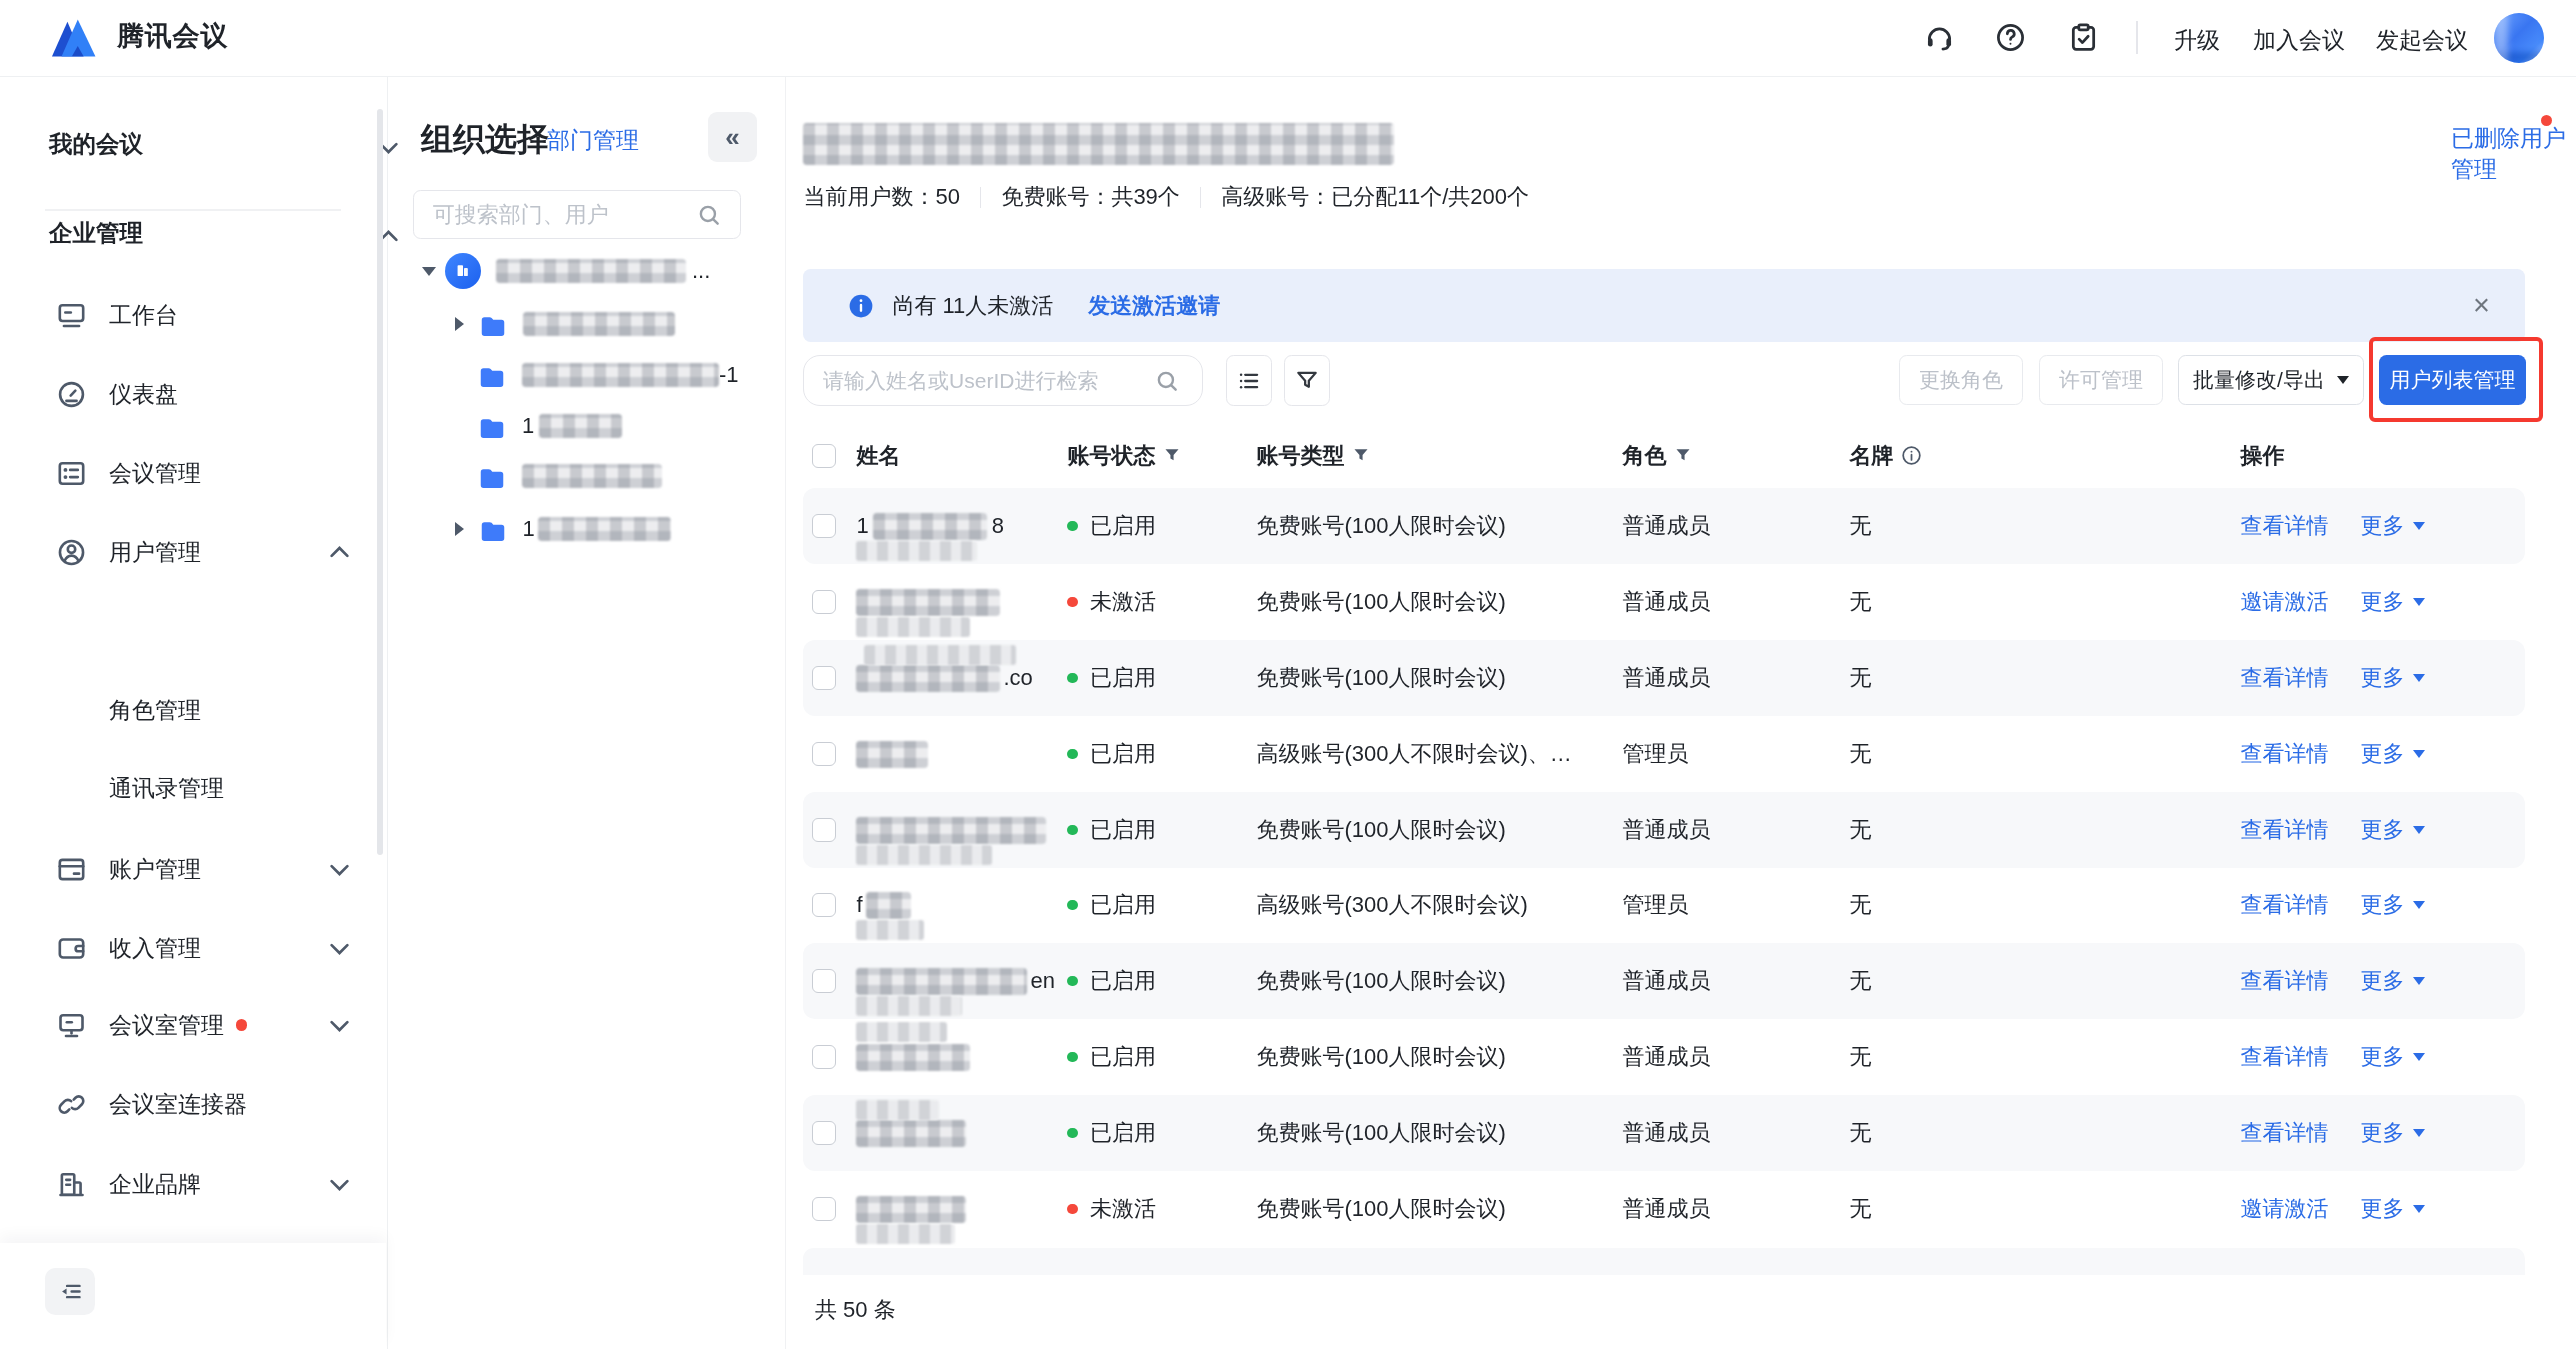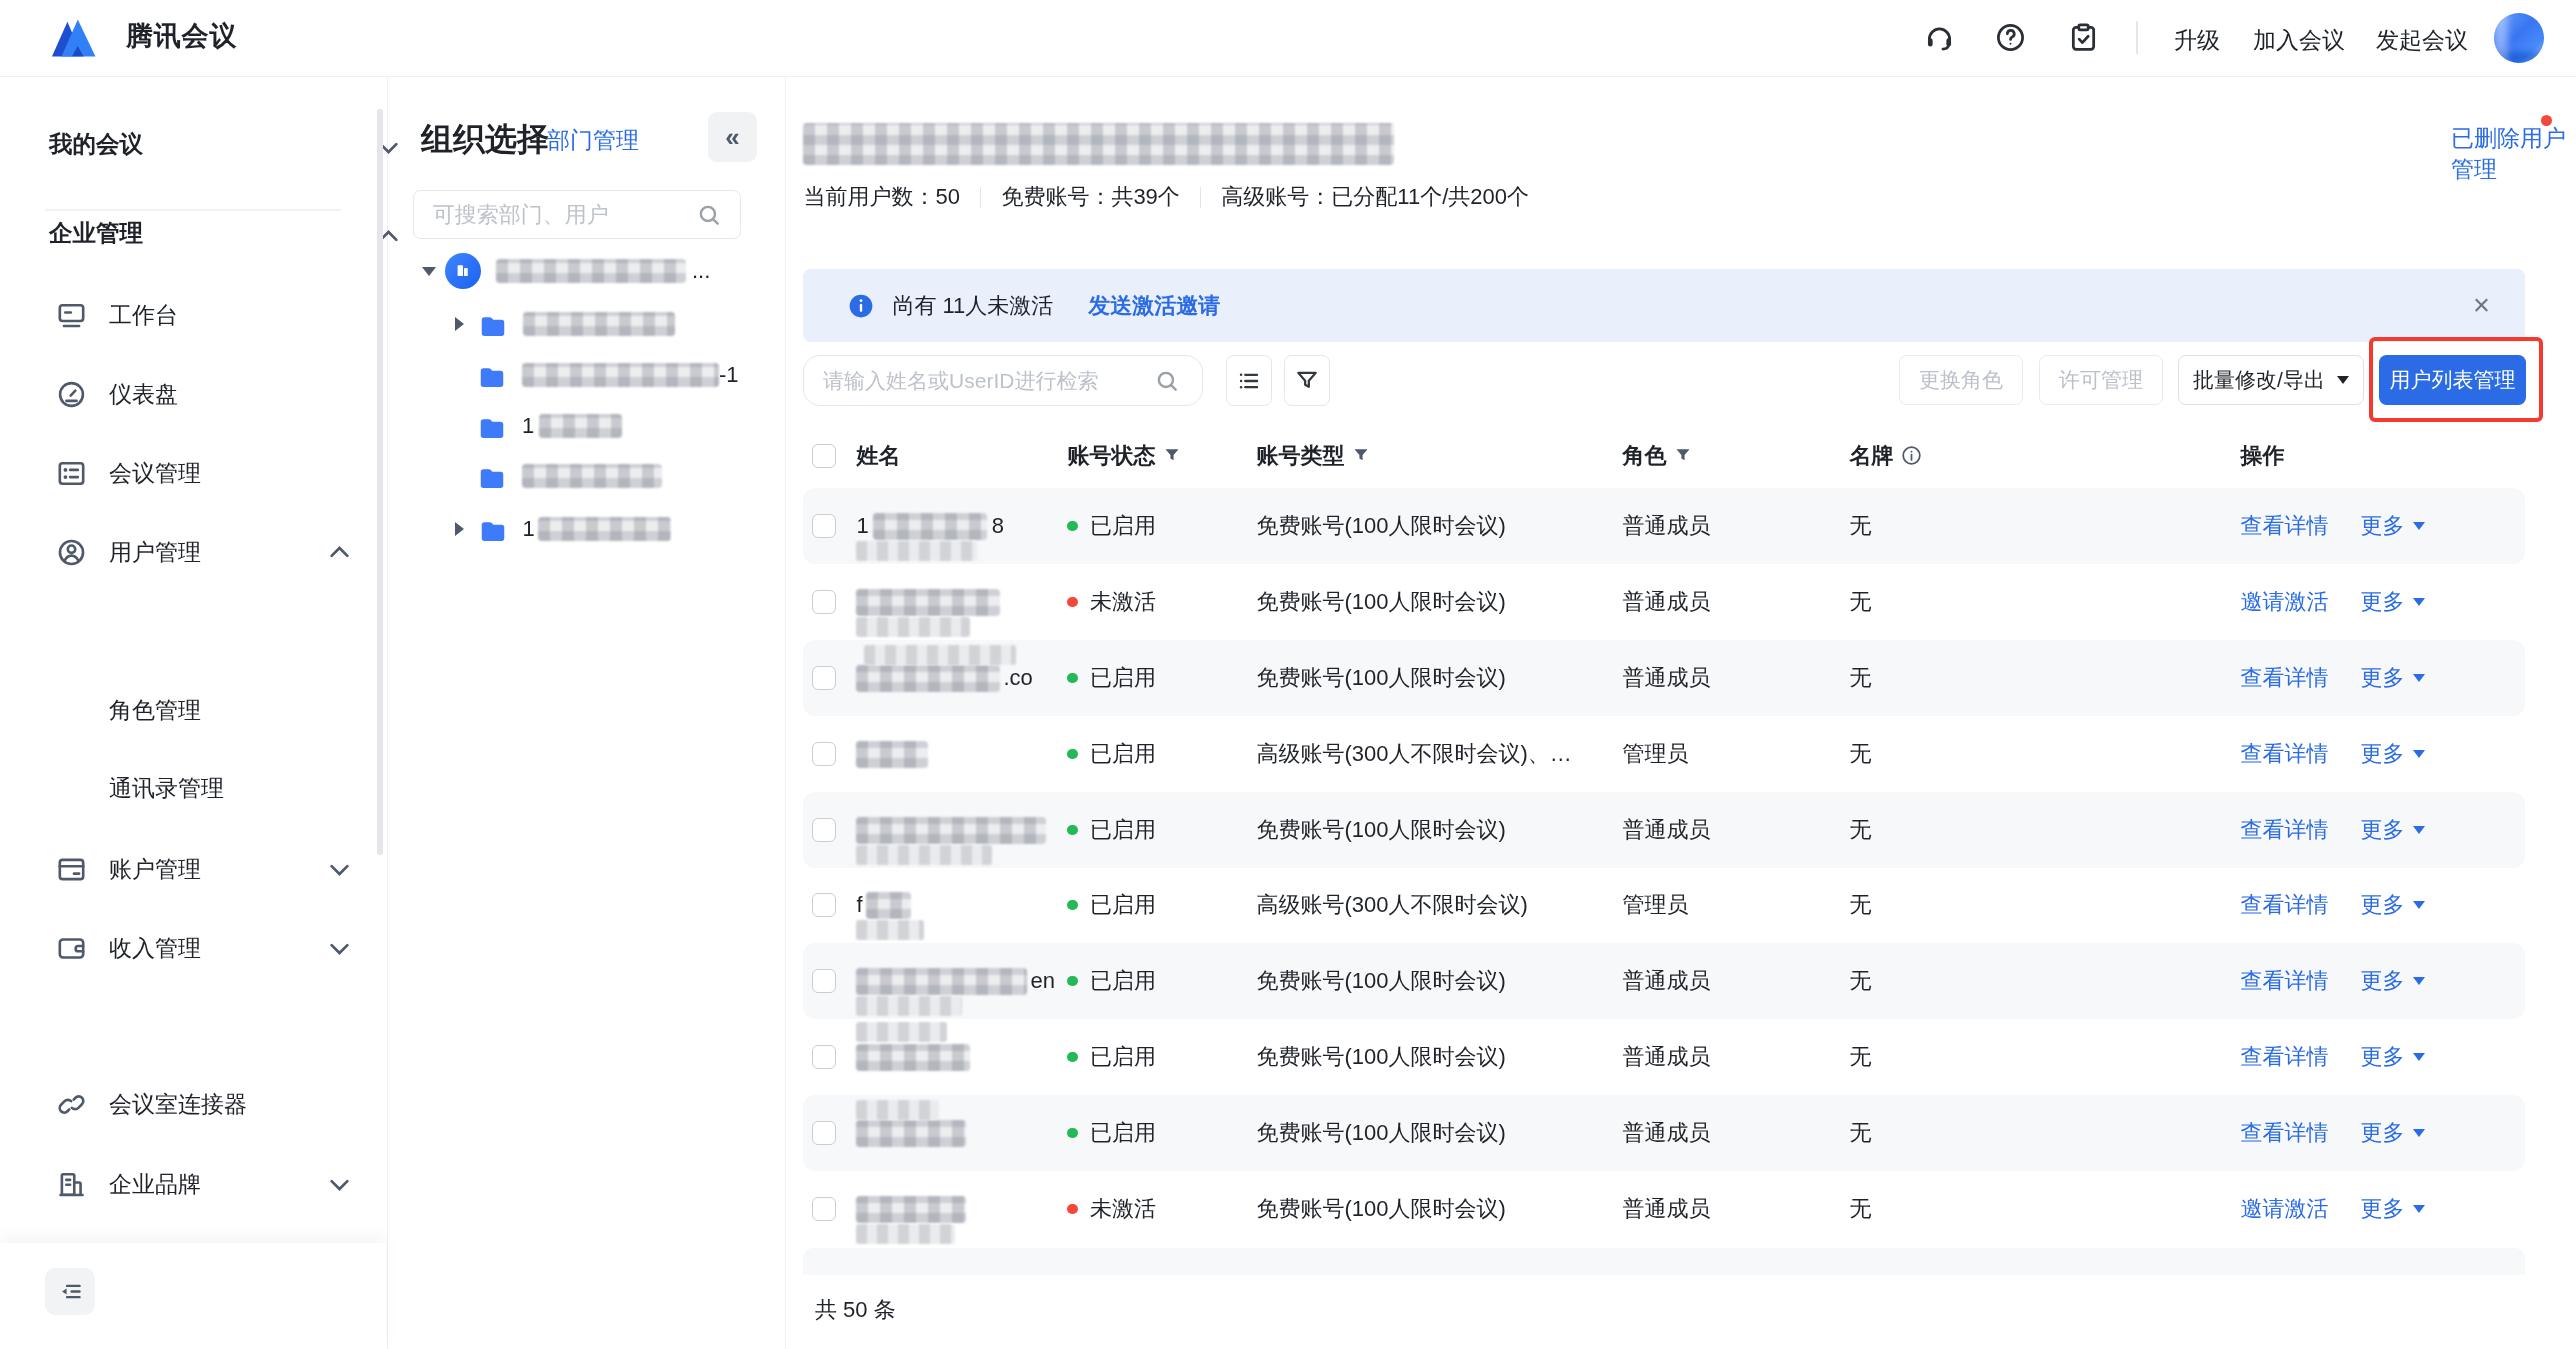--- a/index.html
+++ b/index.html
@@ -1,20 +1,20 @@
 <!DOCTYPE html>
 <html style="font-size:12px"><head>
 <meta charset="utf-8">
 <style>
   html,body{margin:0;padding:0;background:#fff;}
   body{width:2576px;height:1349px;font-family:"Liberation Sans","DejaVu Sans",sans-serif;color:#1F2329;-webkit-font-smoothing:antialiased;}
   #app{position:relative;width:2576px;height:1349px;overflow:hidden;background:#fff;}
   
   .topnav{position:absolute;left:0;top:0;width:2576px;height:76px;background:#fff;border-bottom:1.5px solid #EEF0F2;z-index:30;}
-  .brand{position:absolute;left:49px;top:13.6px;display:flex;align-items:center;gap:18px;}
+  .brand{position:absolute;left:49px;top:13.6px;display:flex;align-items:center;gap:9px;}
   .brand-name{font-size:27px;font-weight:700;letter-spacing:0.8px;}
   .nav-ic{position:absolute;top:21px;width:33px;height:33px;color:#2A2F36;cursor:pointer;}
   .nav-divider{position:absolute;left:2136px;top:21px;width:1.5px;height:33px;background:#E5E6EB;}
   .nav-link{position:absolute;top:25px;font-size:23px;font-weight:500;color:#1F2329;cursor:pointer;}
   .avatar{position:absolute;left:2494px;top:13px;width:50px;height:50px;border-radius:50%;overflow:hidden;background:linear-gradient(135deg,#5B97FF 0%,#1E63F0 45%,#2F7BFA 75%,#9FC3FF 100%);}
   .avatar i{position:absolute;inset:0;background:
       linear-gradient(90deg,rgba(255,255,255,.35) 0 13.6px,rgba(255,255,255,0) 13.6px 27px),
       linear-gradient(0deg,rgba(10,40,120,.25) 0 10.6px,rgba(255,255,255,.12) 10.6px 23px);
       filter:blur(3px);}
   
@@ -253,20 +253,37 @@
         </svg>
       </span>
       <span class="slabel">收入管理</span>
       <span class="chev" style="top:4.5px">
         <svg viewBox="0 0 24 24" fill="none" stroke="currentColor" stroke-width="2.4" stroke-linecap="round">
             <path d="M5 9l7 7 7-7"></path>
           </svg>
       </span>
     </div>
 
+    <div class="side-item" style="top:931px">
+      <span class="sicon">
+        <svg viewBox="0 0 24 24" fill="none" stroke="currentColor" stroke-width="1.9" stroke-linecap="round">
+          <rect x="4" y="4.5" width="16" height="11" rx="2"></rect>
+            <path d="M8.6 9.6h3.6"></path>
+            <path d="M12 15.5v2.2"></path>
+            <path d="M8 19.6h8"></path>
+        </svg>
+      </span>
+      <span class="slabel">会议室管理</span>
+      <span class="red-dot"></span>
+      <span class="chev" style="top:4.5px">
+        <svg viewBox="0 0 24 24" fill="none" stroke="currentColor" stroke-width="2.4" stroke-linecap="round">
+            <path d="M5 9l7 7 7-7"></path>
+          </svg>
+      </span>
+    </div>
 
     <div class="side-item" style="top:1010px">
       <span class="sicon">
         <svg viewBox="0 0 24 24" fill="none" stroke="currentColor" stroke-width="1.9" stroke-linecap="round">
           <path d="M13.6 8.4l1.3-1.3a3.3 3.3 0 0 1 4.7 4.7l-2.6 2.6a3.3 3.3 0 0 1-4.7 0"></path>
           <path d="M10.4 15.6l-1.3 1.3a3.3 3.3 0 0 1-4.7-4.7l2.6-2.6a3.3 3.3 0 0 1 4.7 0"></path>
         </svg>
       </span>
       <span class="slabel">会议室连接器</span>
     </div>

